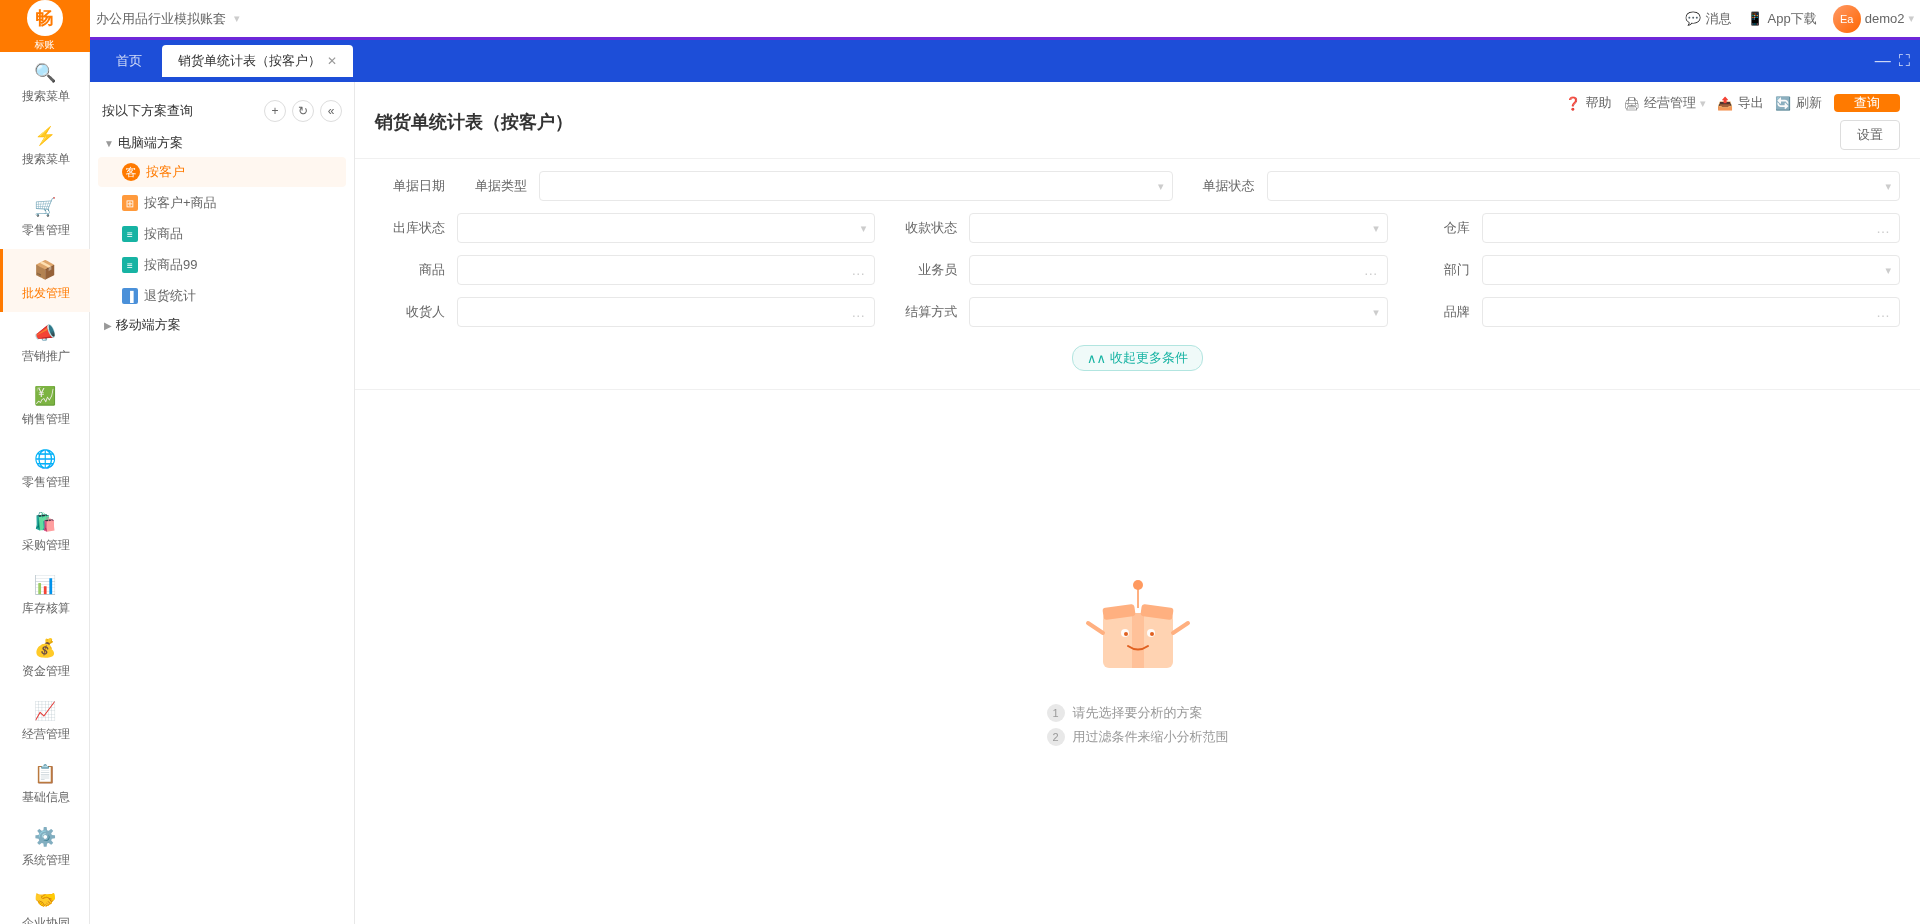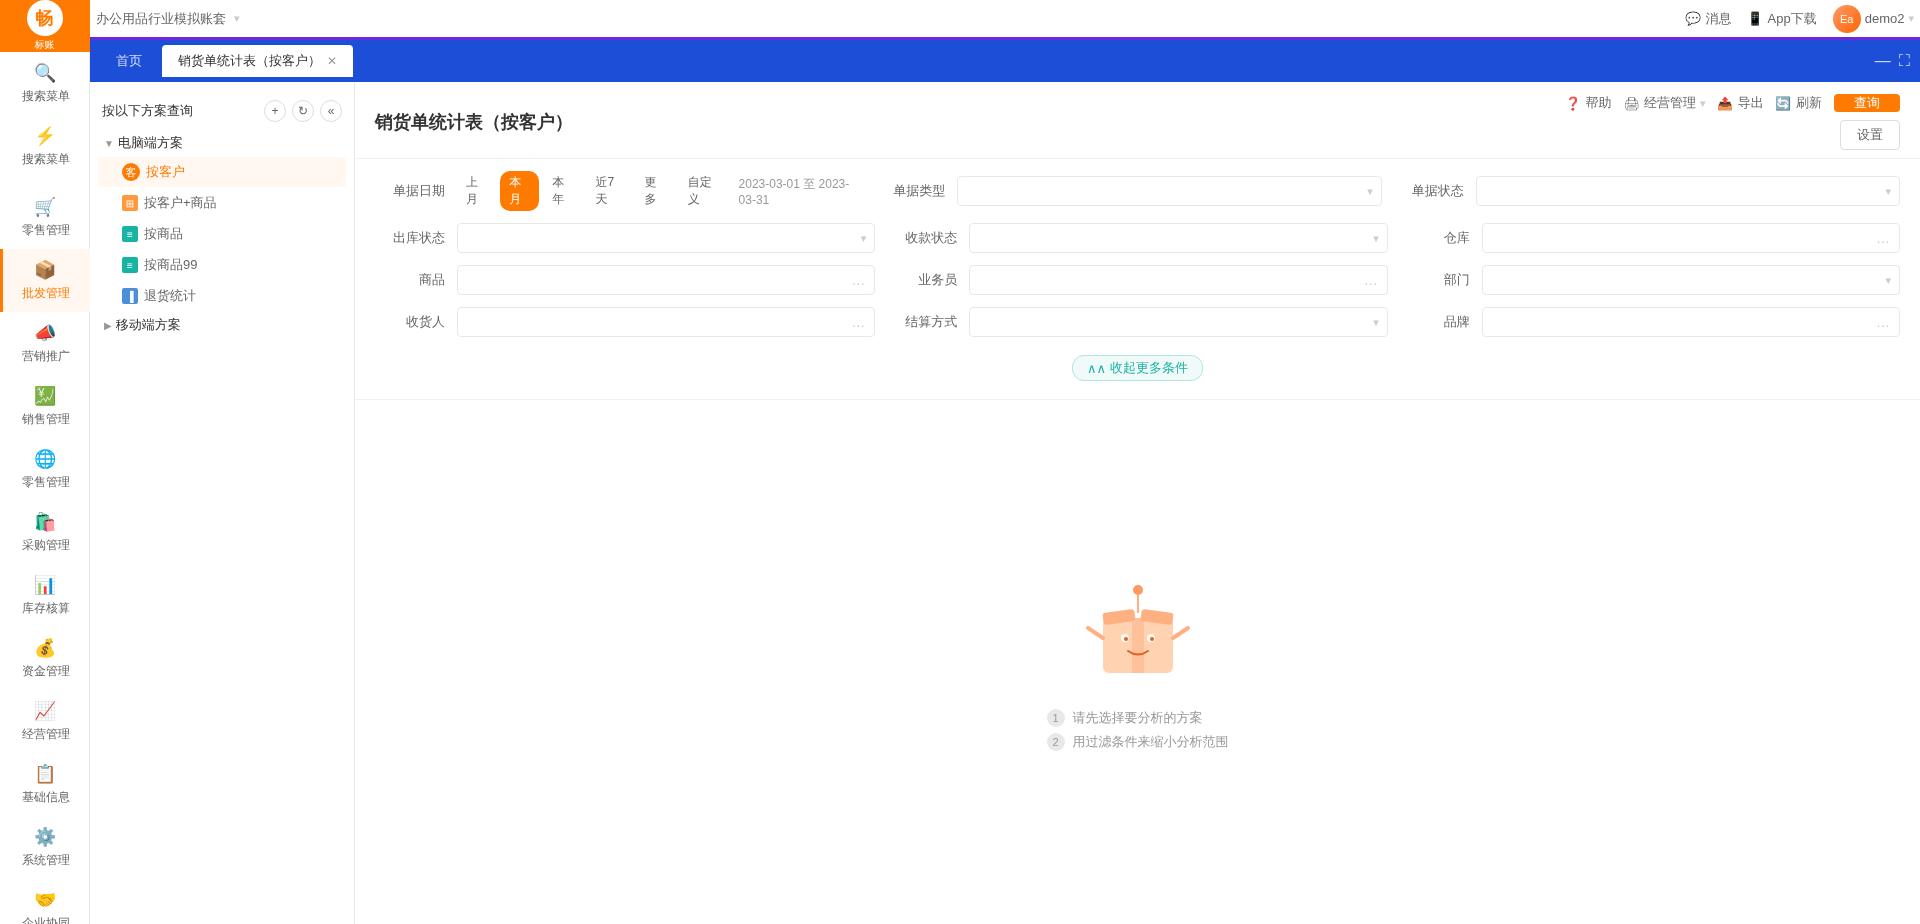--- a/index.html
+++ b/index.html
@@ -262,31 +262,20 @@
             <button class="btn-query">查询</button>
           </div>
           <button class="btn-settings">设置</button>
         </div>
       </div>
 
       <div class="filter-area">
 
         <div class="filter-row">
           <span class="filter-label">单据日期</span>
-          <div class="filter-control">
-            <div class="date-options">
-              <span class="date-btn">上月</span>
-              <span class="date-btn active">本月</span>
-              <span class="date-btn">本年</span>
-              <span class="date-btn">近7天</span>
-              <span class="date-btn">更多</span>
-              <span class="date-btn">自定义</span>
-              <span class="date-range">2023-03-01 至 2023-03-31</span>
-            </div>
-          </div>
           <span class="filter-label">单据类型</span>
           <div class="filter-select" style="min-width:220px;">
             <span></span>
             <span class="chevron">▾</span>
           </div>
           <span class="filter-label">单据状态</span>
           <div class="filter-select" style="min-width:220px;">
             <span></span>
             <span class="chevron">▾</span>
           </div>

